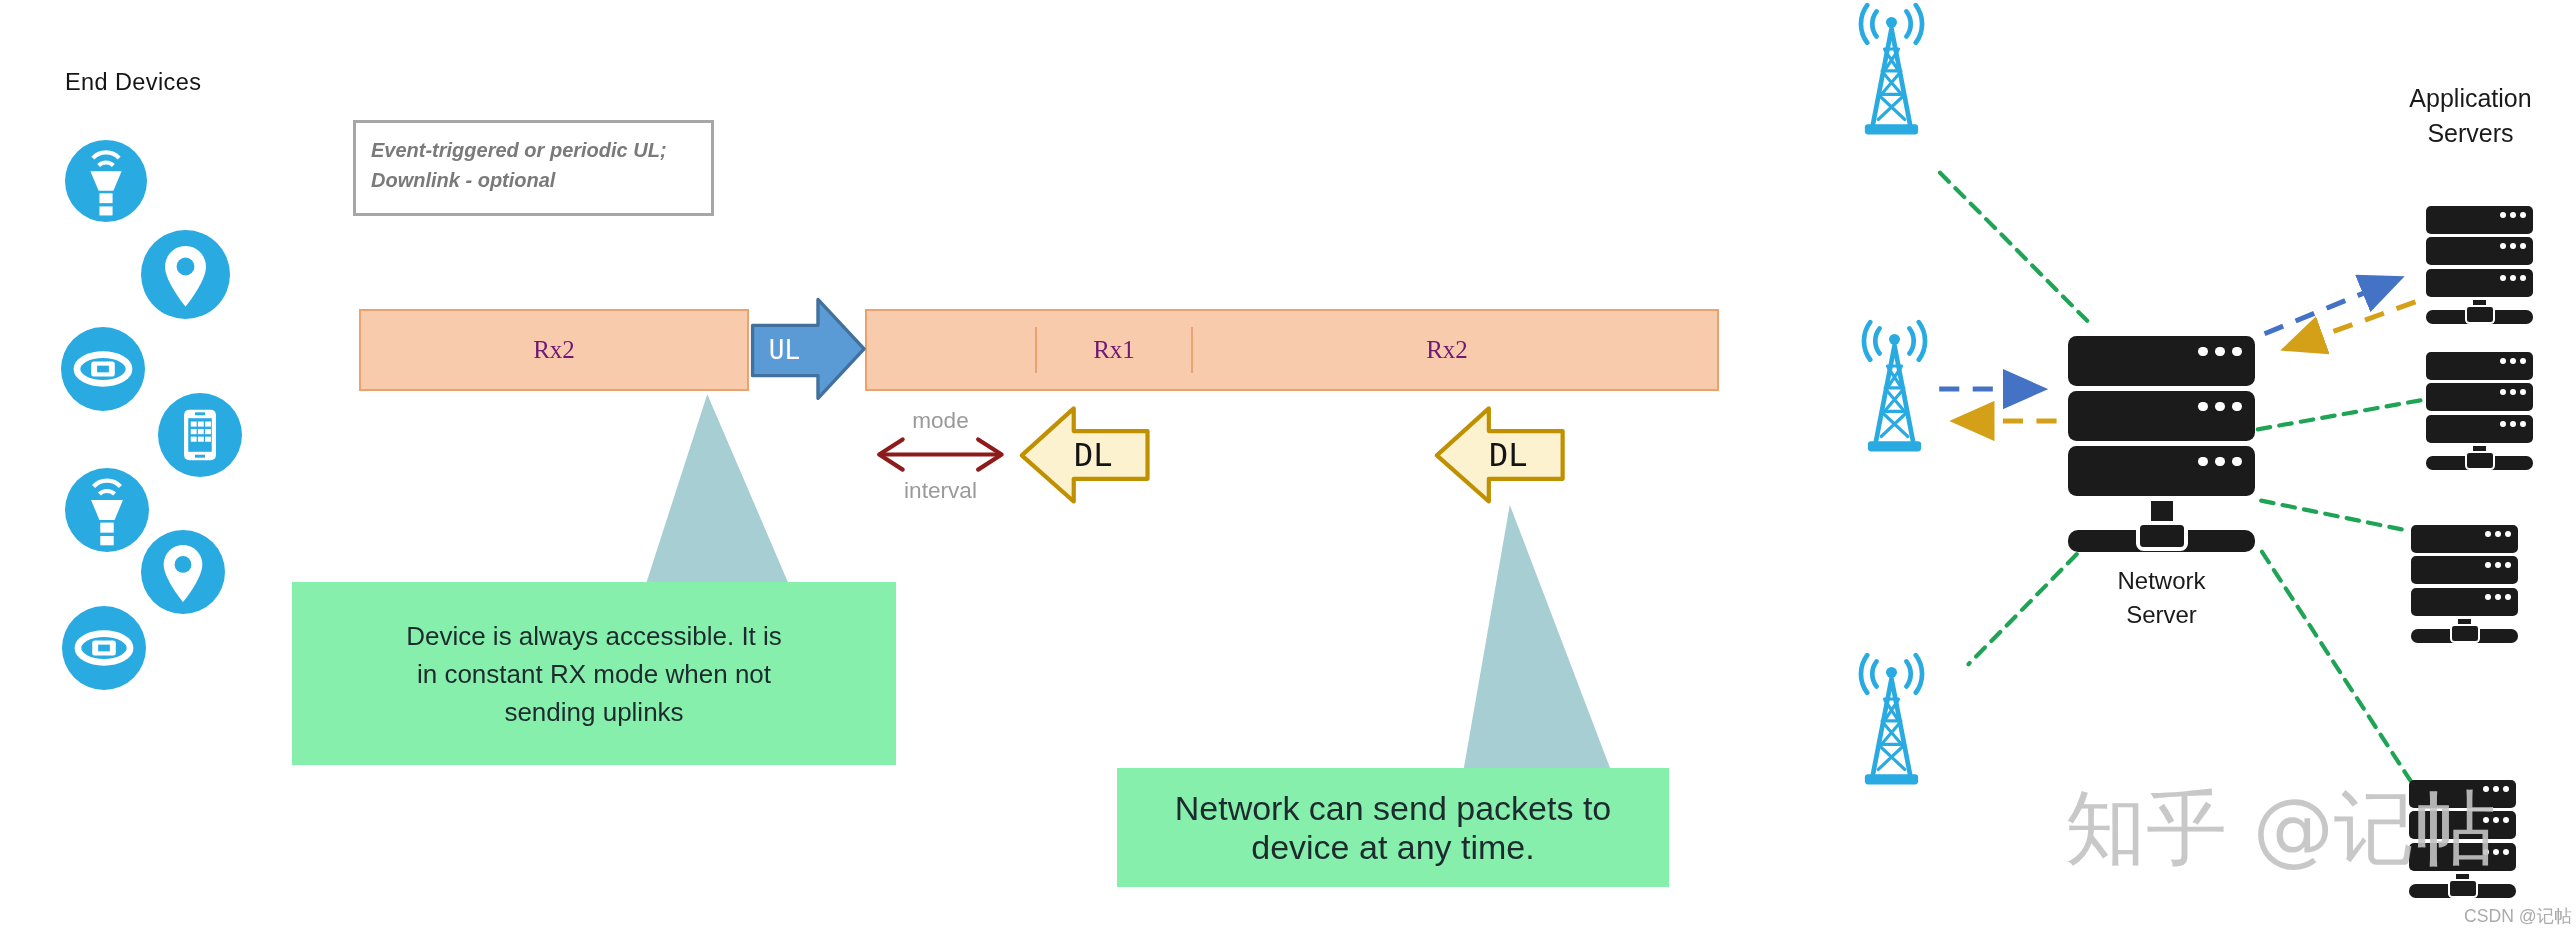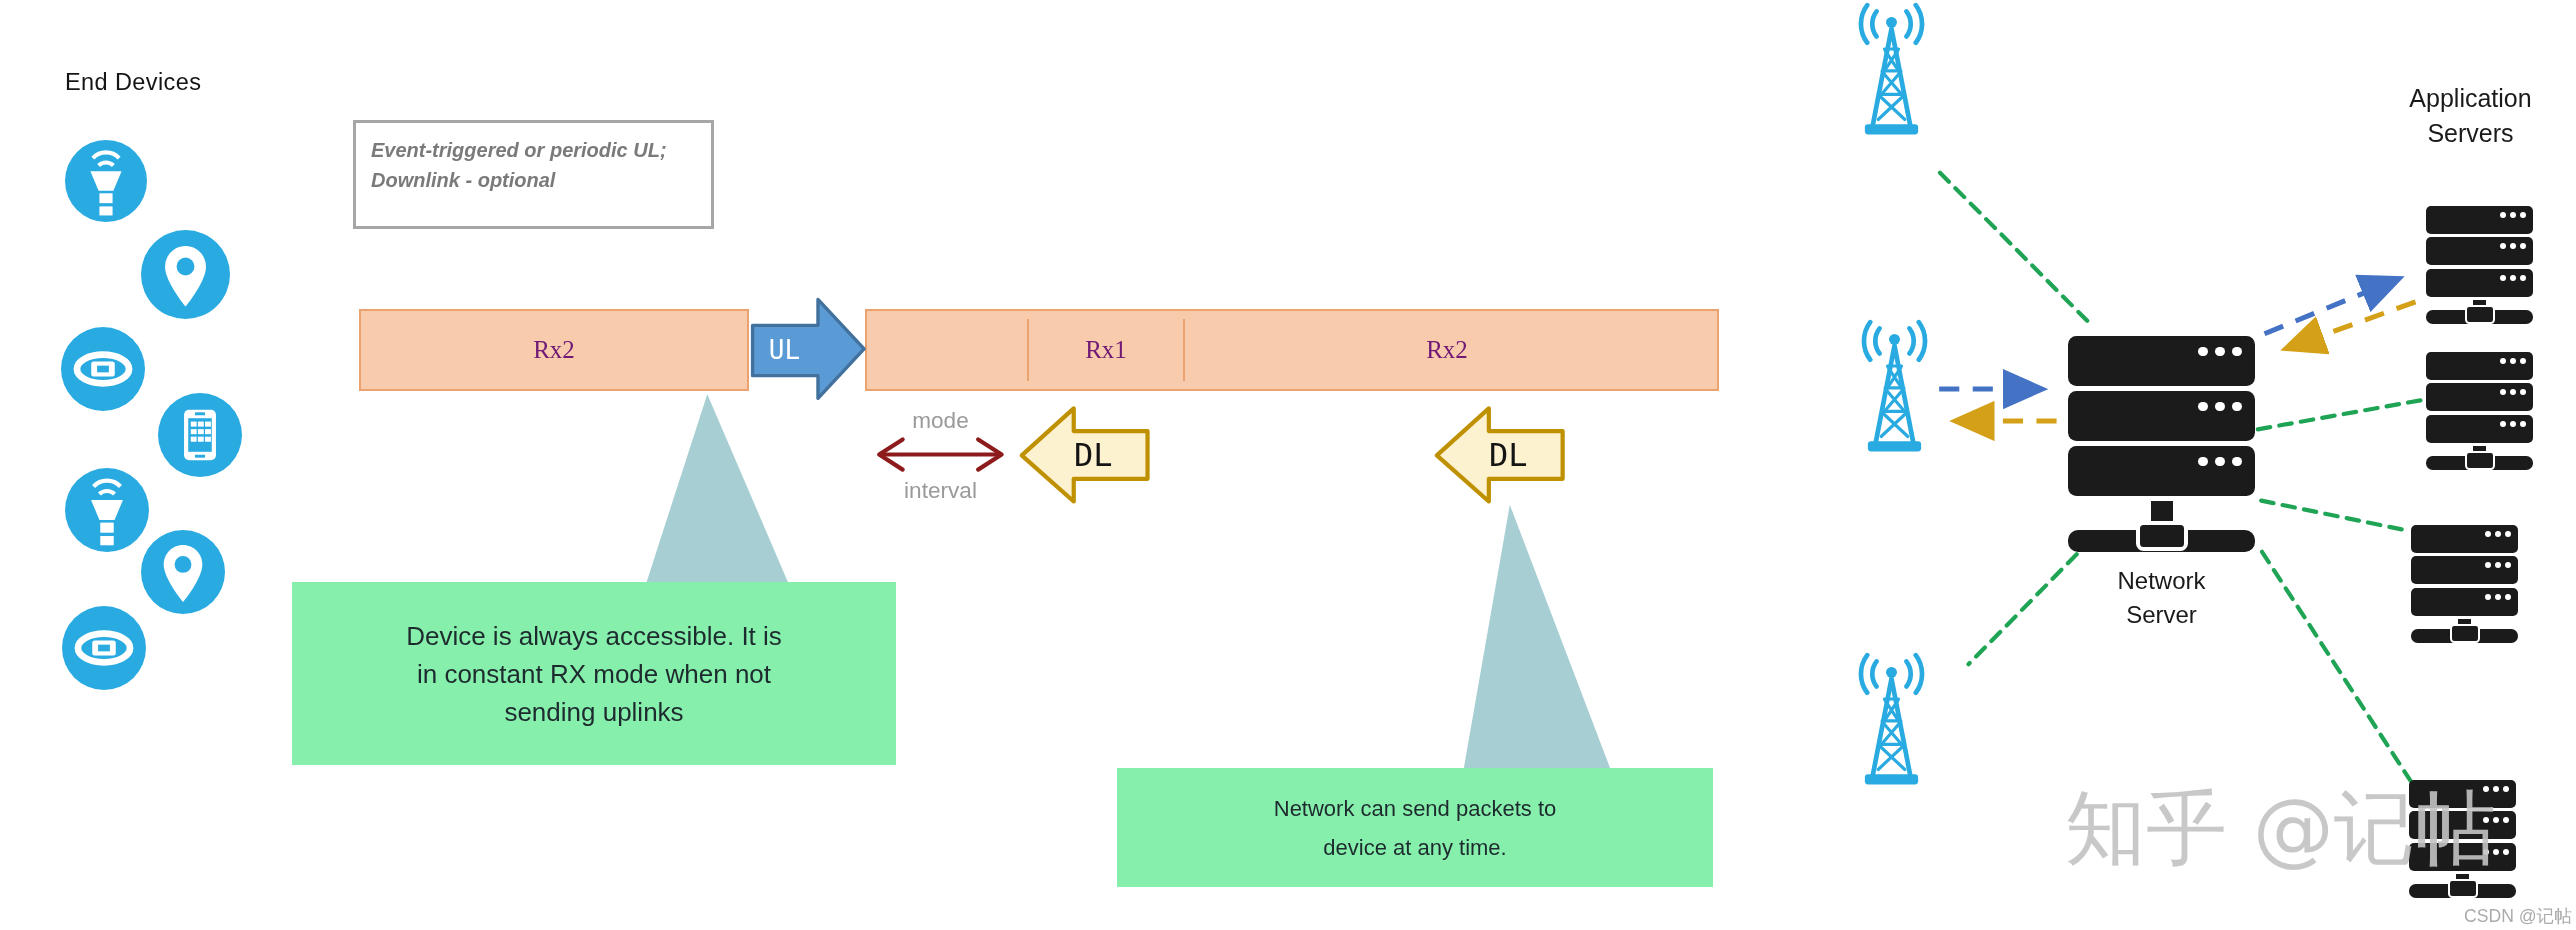--- a/index.html
+++ b/index.html
@@ -13,30 +13,30 @@
   .dev-icon svg{display:block;width:100%;height:100%;}
   .ic1{left:65px;top:140px;width:82px;height:82px;}
   .ic2{left:141px;top:230px;width:89px;height:89px;}
   .ic3{left:61px;top:327px;width:84px;height:84px;}
   .ic4{left:158px;top:393px;width:84px;height:84px;}
   .ic5{left:65px;top:468px;width:84px;height:84px;}
   .ic6{left:141px;top:530px;width:84px;height:84px;}
   .ic7{left:62px;top:606px;width:84px;height:84px;}
 
   
-  .note-box{left:353px;top:120px;width:361px;height:109px;border:3.4px solid #a6a6a6;
+  .note-box{left:353px;top:120px;width:361px;height:96px;border:3.4px solid #a6a6a6;
             box-sizing:border-box;background:#fff;padding:11.7px 0 0 15px;}
   .note-box div{font-size:20px;font-style:italic;font-weight:bold;color:#7a7a7a;line-height:30px;}
 
   
   .bar{box-sizing:border-box;background:#F8CBAD;border:2.5px solid #ECA26F;
        display:flex;align-items:center;justify-content:center;
        font-family:Liberation Serif, serif;font-size:25px;color:#701a75;}
   .bar1{left:359px;top:309px;width:390px;height:82px;}
-  .bar2{left:865px;top:309px;width:854px;height:82px;padding:8px;}
+  .bar2{left:865px;top:309px;width:854px;height:82px;padding:16px;}
   .bar2 .seg{height:100%;display:flex;align-items:center;justify-content:center;box-sizing:border-box;}
   .bar2 .s1{width:152px;}
   .bar2 .s2{width:156px;border-left:2.5px solid #ECA26F;}
   .bar2 .s3{flex:1;border-left:2.5px solid #ECA26F;}
 
   .ul-label{left:751px;top:335px;width:67px;text-align:center;color:#fff;
             font-family:"DejaVu Sans Mono",monospace;font-size:26px;}
   .dl-label{width:74px;text-align:left;color:#141414;
             font-family:"DejaVu Sans Mono",monospace;font-size:32px;}
   .dl1{left:1074px;top:436px;}
@@ -44,21 +44,21 @@
 
   .gap-label{left:865px;width:151px;text-align:center;font-size:22.6px;color:#9a9a9a;}
   .gap-top{top:408px;}
   .gap-bottom{top:478px;}
 
   
   .callout{background:#86efac;display:flex;flex-direction:column;justify-content:center;
            text-align:center;color:#1d2b2e;box-sizing:border-box;}
   .callout div{width:100%;}
   .co1{left:292px;top:582px;width:604px;height:183px;font-size:26px;line-height:38px;}
-  .co2{left:1117px;top:768px;width:596px;height:119px;font-size:22px;line-height:39px;}
+  .co2{left:1117px;top:768px;width:552px;height:119px;font-size:34px;line-height:39px;}
 
   
   .tower svg{display:block;width:87px;height:141px;}
   .t1{left:1848px;top:1.7px;}
   .t2{left:1851px;top:319px;}
   .t3{left:1848px;top:652px;}
 
   
   .srv-row{position:relative;background:#1b1b1b;}
   .dots{position:absolute;border-radius:50%;background:#fff;}

